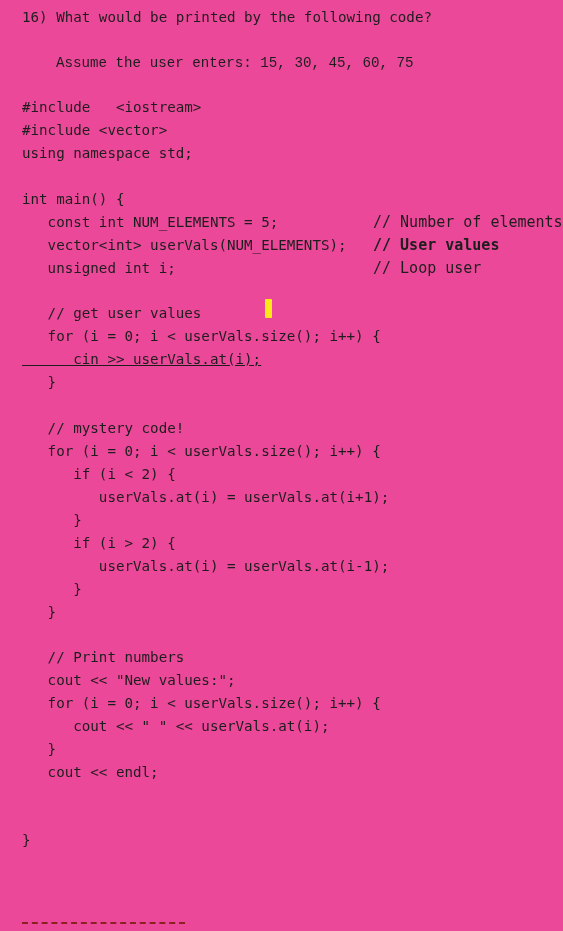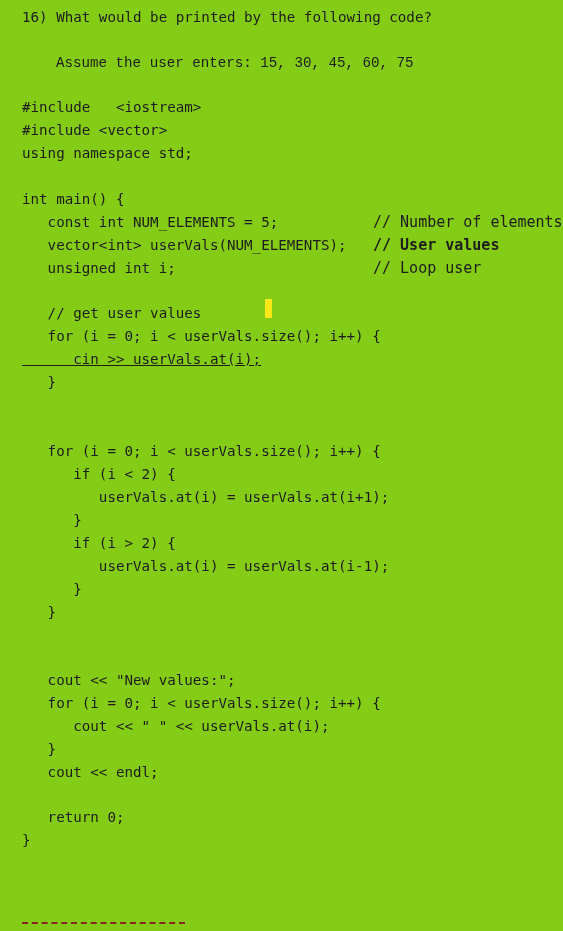--- a/index.html
+++ b/index.html
@@ -76,52 +76,53 @@
     left: 22px;
     top: 922px;
     width: 163px;
     height: 0px;
     border-top: 2px dashed #8a2222;
   }
 </style>
 </head>
 <body>
 
-<div id="page" style="background: #84cc16;">
+<div id="page" style="background: #ec4899;">
 
   <div class="line" style="top: 6px; left: 22px; color: rgb(29, 29, 29);">16) What would be printed by the following code?</div>
 
   <div class="line" style="top: 52px; left: 56px; color: rgb(29, 29, 29); font-family: Liberation Mono, monospace;">Assume the user enters: 15, 30, 45, 60, 75</div>
 
   <div class="code-block" id="code-lines">
       <div class="line" style="top: 96px; left: 22px; color: rgb(29, 29, 29);">#include   &lt;iostream&gt;</div>
       <div class="line" style="top: 119px; left: 22px; color: rgb(29, 29, 29);">#include &lt;vector&gt;</div>
       <div class="line" style="top: 142px; left: 22px; color: rgb(29, 29, 29);">using namespace std;</div>
       <div class="line" style="top: 188px; left: 22px; color: rgb(29, 29, 29);">int main() {</div>
       <div class="line" style="top: 211px; left: 22px; color: rgb(29, 29, 29);">   const int NUM_ELEMENTS = 5;</div>
       <div class="line" style="top: 234px; left: 22px; color: rgb(29, 29, 29);">   vector&lt;int&gt; userVals(NUM_ELEMENTS);</div>
       <div class="line" style="top: 257px; left: 22px; color: rgb(29, 29, 29);">   unsigned int i;</div>
       <div class="line" style="top: 302px; left: 22px; color: rgb(29, 29, 29);">   // get user values</div>
       <div class="line" style="top: 325px; left: 22px; color: rgb(29, 29, 29);">   for (i = 0; i &lt; userVals.size(); i++) {</div>
       <div class="line" style="top: 348px; left: 22px; color: rgb(29, 29, 29); text-decoration: underline;">      cin &gt;&gt; userVals.at(i);</div>
       <div class="line" style="top: 371px; left: 22px; color: rgb(29, 29, 29);">   }</div>
+      <div class="line" style="top: 417px; left: 22px; color: rgb(29, 29, 29);">   // mystery code!</div>
       <div class="line" style="top: 440px; left: 22px; color: rgb(29, 29, 29);">   for (i = 0; i &lt; userVals.size(); i++) {</div>
       <div class="line" style="top: 463px; left: 22px; color: rgb(29, 29, 29);">      if (i &lt; 2) {</div>
       <div class="line" style="top: 486px; left: 22px; color: rgb(29, 29, 29);">         userVals.at(i) = userVals.at(i+1);</div>
       <div class="line" style="top: 509px; left: 22px; color: rgb(29, 29, 29);">      }</div>
       <div class="line" style="top: 532px; left: 22px; color: rgb(29, 29, 29);">      if (i &gt; 2) {</div>
       <div class="line" style="top: 555px; left: 22px; color: rgb(29, 29, 29);">         userVals.at(i) = userVals.at(i-1);</div>
       <div class="line" style="top: 578px; left: 22px; color: rgb(29, 29, 29);">      }</div>
       <div class="line" style="top: 601px; left: 22px; color: rgb(29, 29, 29);">   }</div>
+      <div class="line" style="top: 646px; left: 22px; color: rgb(29, 29, 29);">   // Print numbers</div>
       <div class="line" style="top: 669px; left: 22px; color: rgb(29, 29, 29);">   cout &lt;&lt; "New values:";</div>
       <div class="line" style="top: 692px; left: 22px; color: rgb(29, 29, 29);">   for (i = 0; i &lt; userVals.size(); i++) {</div>
       <div class="line" style="top: 715px; left: 22px; color: rgb(29, 29, 29);">      cout &lt;&lt; " " &lt;&lt; userVals.at(i);</div>
       <div class="line" style="top: 738px; left: 22px; color: rgb(29, 29, 29);">   }</div>
       <div class="line" style="top: 761px; left: 22px; color: rgb(29, 29, 29);">   cout &lt;&lt; endl;</div>
-      <div class="line" style="top: 806px; left: 22px; color: rgb(29, 29, 29);">   return 0;</div>
       <div class="line" style="top: 829px; left: 22px; color: rgb(29, 29, 29);">}</div>
     </div>
 
   <div class="code-block" id="code-comments">
       <div class="cmt" style="top: 211px; color: rgb(29, 29, 29);">// Number of elements</div>
       <div class="cmt" style="top: 234px; color: rgb(29, 29, 29); font-weight: bold;">// User values</div>
       <div class="cmt" style="top: 257px; color: rgb(29, 29, 29);">// Loop user</div>
     </div>
 
   <div id="highlight-mark" style="background: rgb(255, 232, 23);"></div>

